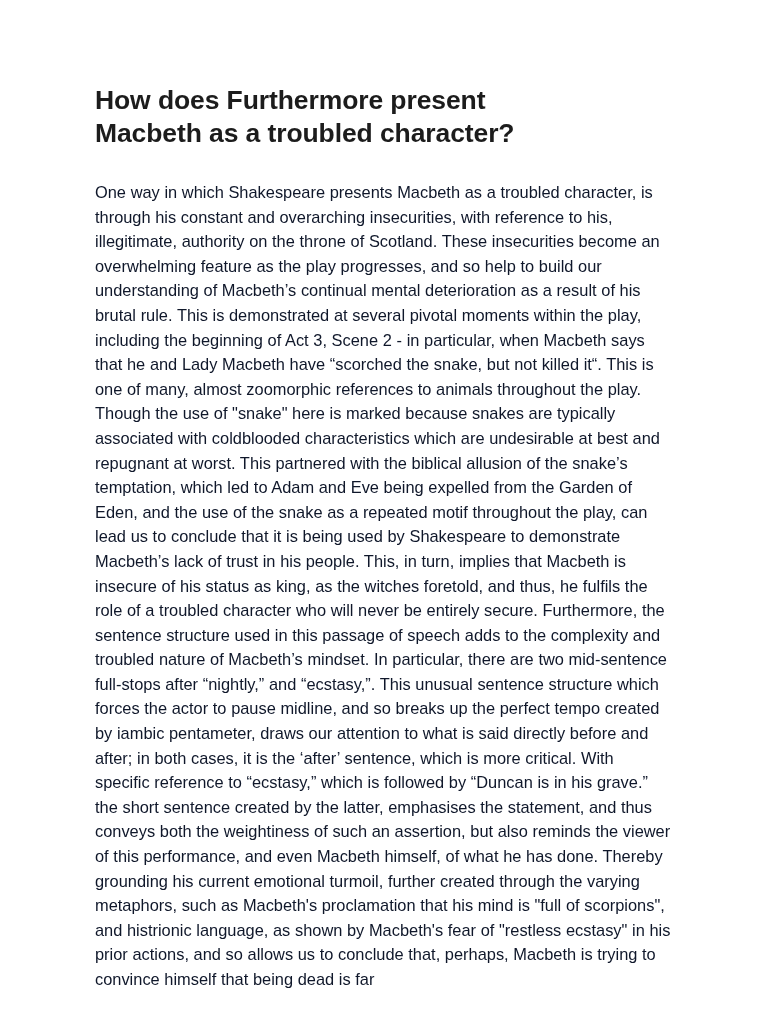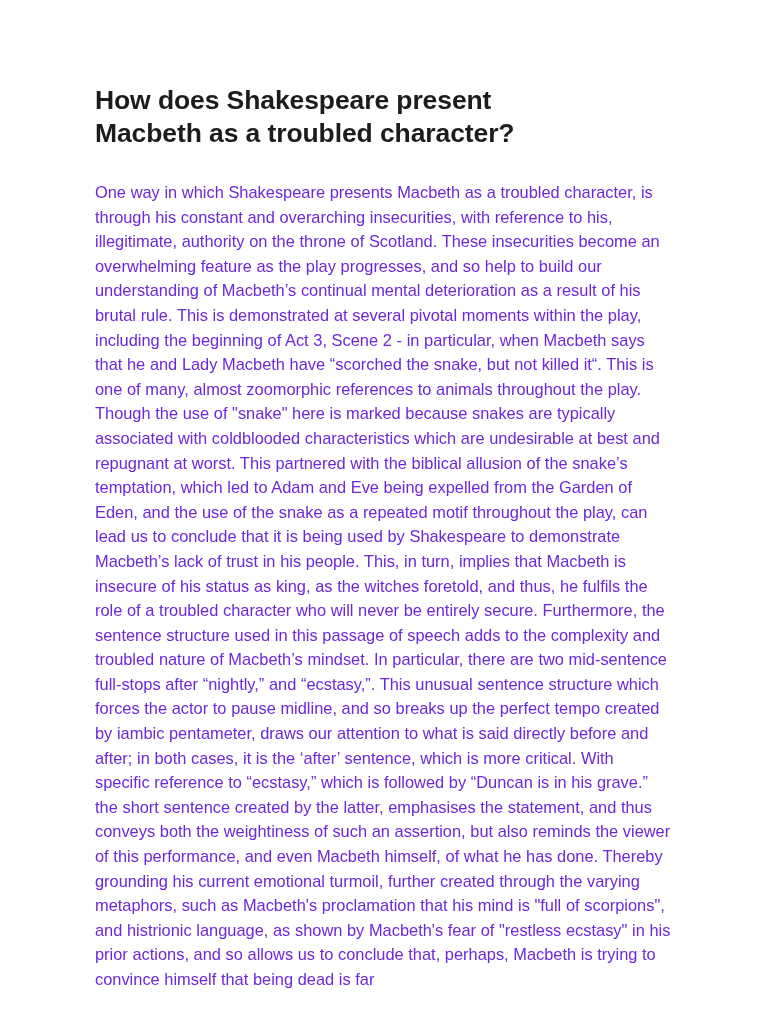--- a/index.html
+++ b/index.html
@@ -35,37 +35,37 @@
     margin: 0 0 0 0;
     padding: 0;
     max-width: 470px;
   }
 
   .doc-paragraph {
     font-family: "Liberation Sans", "DejaVu Sans", sans-serif;
     font-size: 16.4px;
     font-weight: normal;
     line-height: 24.6px;
-    color: #6d28d9;
+    color: #0f172a;
     margin: 0;
     padding: 0;
     text-align: left;
     word-spacing: 0.1px;
   }
 
   .title-spacer {
     height: 30px;
   }
 </style>
 </head>
 <body>
 
 <div class="page">
   <div class="doc-body">
 
-    <h1 class="doc-title">How does Shakespeare present Macbeth as a troubled character?</h1>
+    <h1 class="doc-title">How does Furthermore present Macbeth as a troubled character?</h1>
 
     <div class="title-spacer"></div>
 
     <p class="doc-paragraph">One way in which Shakespeare presents Macbeth as a troubled character, is through his constant and overarching insecurities, with reference to his, illegitimate, authority on the throne of Scotland. These insecurities become an overwhelming feature as the play progresses, and so help to build our understanding of Macbeth’s continual mental deterioration as a result of his brutal rule. This is demonstrated at several pivotal moments within the play, including the beginning of Act 3, Scene 2 - in particular, when Macbeth says that he and Lady Macbeth have “scorched the snake, but not killed it“. This is one of many, almost zoomorphic references to animals throughout the play. Though the use of "snake" here is marked because snakes are typically associated with coldblooded characteristics which are undesirable at best and repugnant at worst. This partnered with the biblical allusion of the snake’s temptation, which led to Adam and Eve being expelled from the Garden of Eden, and the use of the snake as a repeated motif throughout the play, can lead us to conclude that it is being used by Shakespeare to demonstrate Macbeth’s lack of trust in his people. This, in turn, implies that Macbeth is insecure of his status as king, as the witches foretold, and thus, he fulfils the role of a troubled character who will never be entirely secure. Furthermore, the sentence structure used in this passage of speech adds to the complexity and troubled nature of Macbeth’s mindset. In particular, there are two mid-sentence full-stops after “nightly,” and “ecstasy,”. This unusual sentence structure which forces the actor to pause midline, and so breaks up the perfect tempo created by iambic pentameter, draws our attention to what is said directly before and after; in both cases, it is the ‘after’ sentence, which is more critical. With specific reference to “ecstasy,” which is followed by “Duncan is in his grave.” the short sentence created by the latter, emphasises the statement, and thus conveys both the weightiness of such an assertion, but also reminds the viewer of this performance, and even Macbeth himself, of what he has done. Thereby grounding his current emotional turmoil, further created through the varying metaphors, such as Macbeth's proclamation that his mind is "full of scorpions", and histrionic language, as shown by Macbeth's fear of "restless ecstasy" in his prior actions, and so allows us to conclude that, perhaps, Macbeth is trying to convince himself that being dead is far</p>
 
   </div>
 </div>
 
 </body></html>

